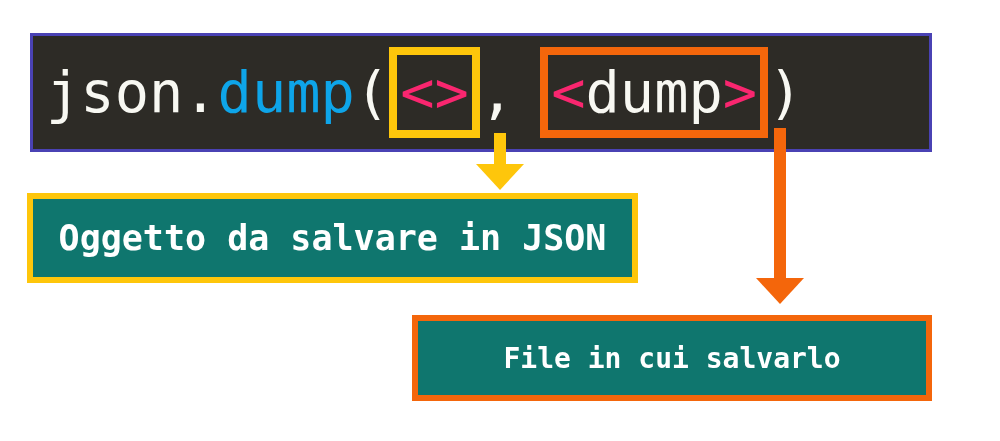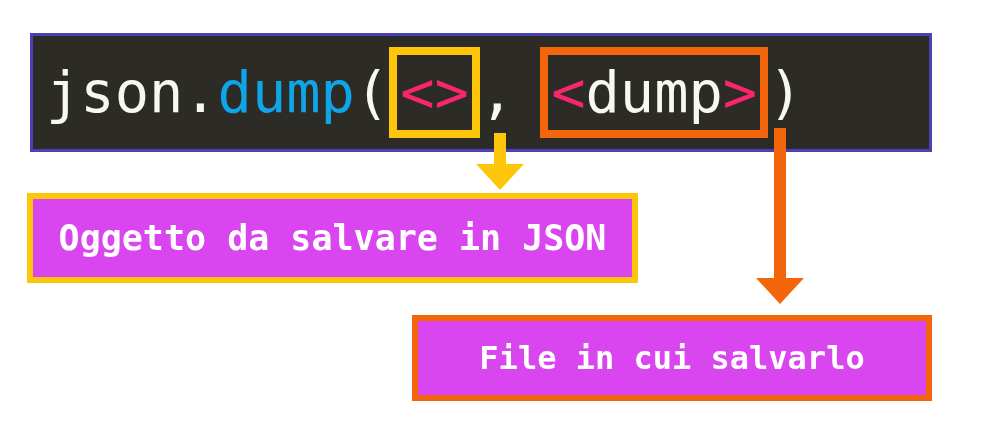--- a/index.html
+++ b/index.html
@@ -77,39 +77,39 @@
   }
   .file-head {
     left: 756px; top: 278px;
     border-top: 26px solid #F4660B;
   }
 
   
   .callout {
     position: absolute;
     box-sizing: border-box;
-    background: #d946ef;
+    background: #0f766e;
     display: flex;
     align-items: center;
     justify-content: center;
     color: #FFFFFF;
     font-weight: bold;
     white-space: pre;
   }
   .callout.obj-callout {
     left: 27px; top: 193px;
     width: 611px; height: 90px;
     border: 6px solid #FEC60B;
     font-size: 35px;
   }
   .callout.file-callout {
     left: 412px; top: 315px;
     width: 520px; height: 86px;
     border: 6px solid #F4660B;
-    font-size: 32px;
+    font-size: 28px;
   }
 </style>
 </head>
 <body>
 
 <div class="canvas">
 
   <div class="code-bar">
     <span class="tok">json.</span>
     <span class="tok fn">dump</span>

